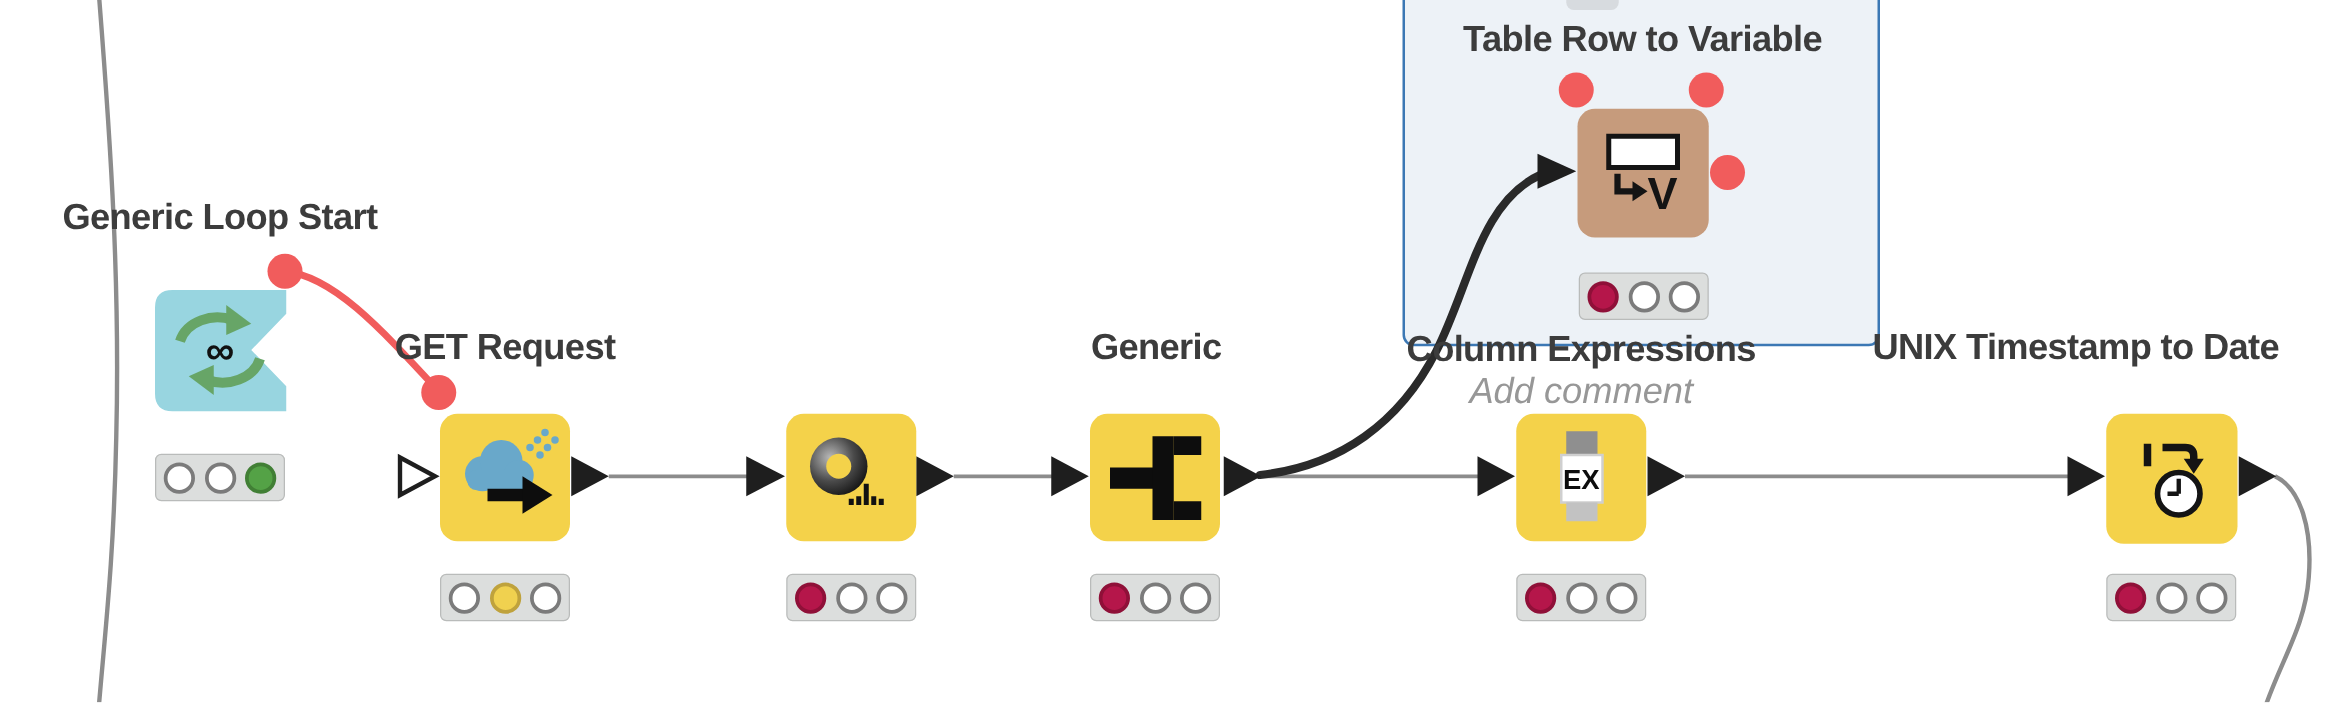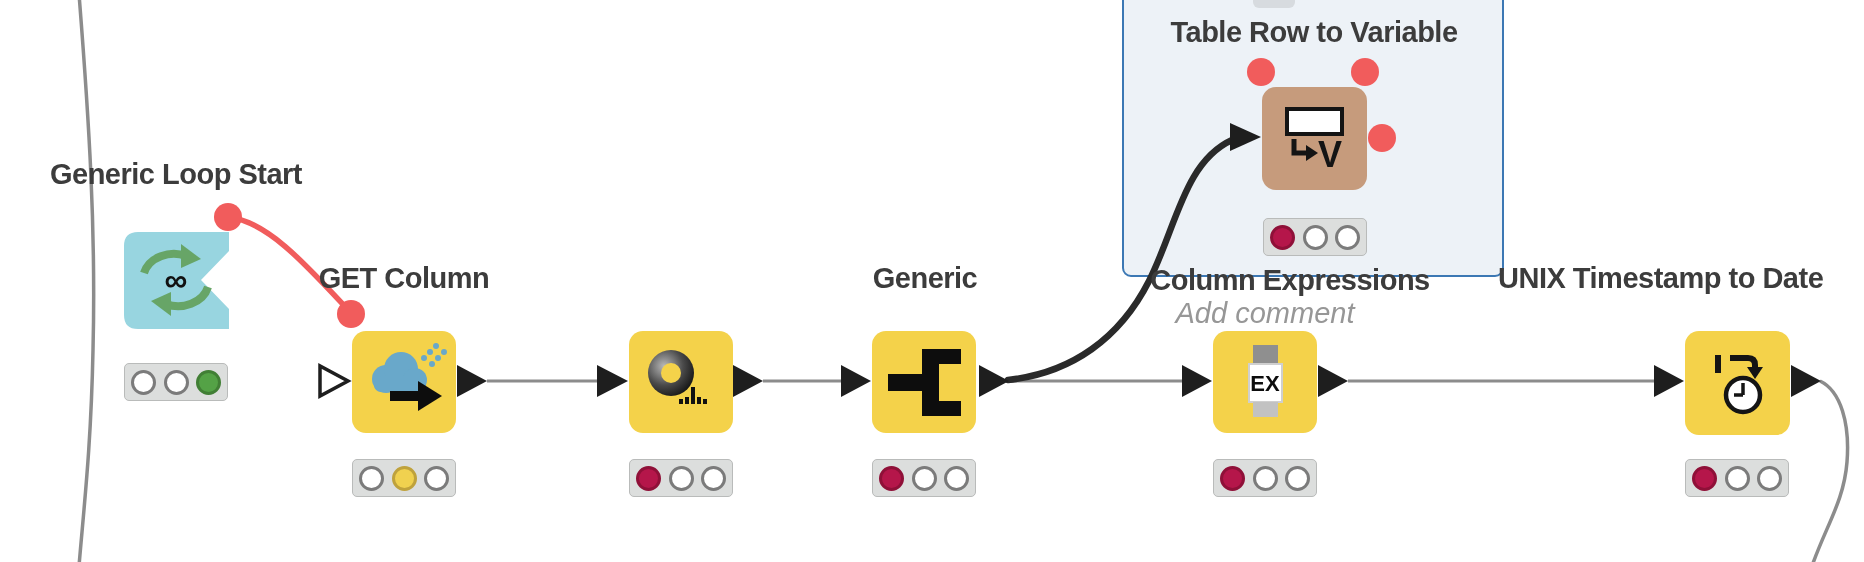--- a/index.html
+++ b/index.html
@@ -105,21 +105,21 @@
           <circle cx="80" cy="33" r="3"></circle>
             <circle cx="86" cy="27" r="3"></circle>
             <circle cx="92" cy="21" r="3"></circle>
         </g>
         <rect x="38" y="60" width="30" height="10" fill="#0d0d0d"></rect>
         <polygon points="66,50 90,65 66,80" fill="#0d0d0d"></polygon>
       </g>
     </svg>
   </div>
   <div class="fv-port" style="left:337px;top:300px;"></div>
-  <div class="node-label" style="left:204px;top:262px;">GET Column</div>
+  <div class="node-label" style="left:204px;top:262px;">GET Request</div>
   <div class="traffic" style="left:352px;top:459px;">
     <div class="lamp lamp-off"></div>
     <div class="lamp lamp-yellow"></div>
     <div class="lamp lamp-off"></div>
   </div>
 
   <div class="node square yellow" style="left:629px;top:331px;">
     <svg width="104" height="102" viewBox="0 0 104 102">
       <defs>
         <radialGradient id="torus" cx="35%" cy="35%" r="75%">
@@ -185,21 +185,21 @@
   <div class="node square yellow" style="left:1213px;top:331px;text-decoration:underline;">
     <svg width="104" height="102" viewBox="0 0 104 102">
       <g>
         <rect x="40" y="14" width="25" height="19" fill="#8f8f8f"></rect>
         <rect x="36" y="33" width="33" height="38" fill="#ffffff" stroke="#cfcfcf" stroke-width="2"></rect>
         <rect x="40" y="71" width="25" height="15" fill="#c2c2c2"></rect>
         <text x="52" y="60" font-size="22" font-weight="bold" fill="#0d0d0d" text-anchor="middle">EX</text>
       </g>
     </svg>
   </div>
-  <div class="node-label" style="left:1090px;top:264px;">Column Expressions</div>
+  <div class="node-label" style="left:1065px;top:264px;">Column Expressions</div>
   <div class="comment-label" style="left:1065px;top:297px;">Add comment</div>
   <div class="traffic" style="left:1213px;top:459px;">
     <div class="lamp lamp-red"></div>
     <div class="lamp lamp-off"></div>
     <div class="lamp lamp-off"></div>
   </div>
 
   <div class="node square yellow" style="left:1685px;top:331px;width:105px;height:104px;">
     <svg width="105" height="104" viewBox="0 0 105 104">
       <g>

